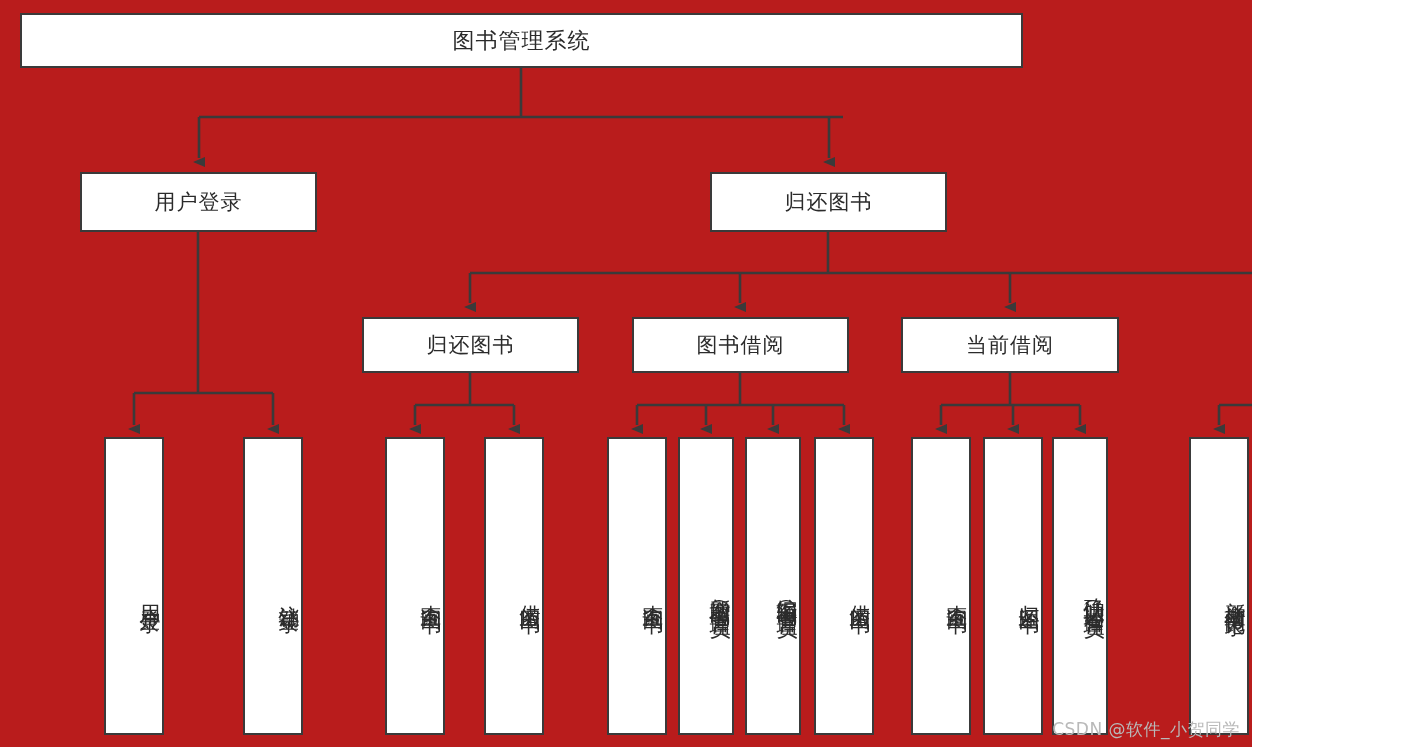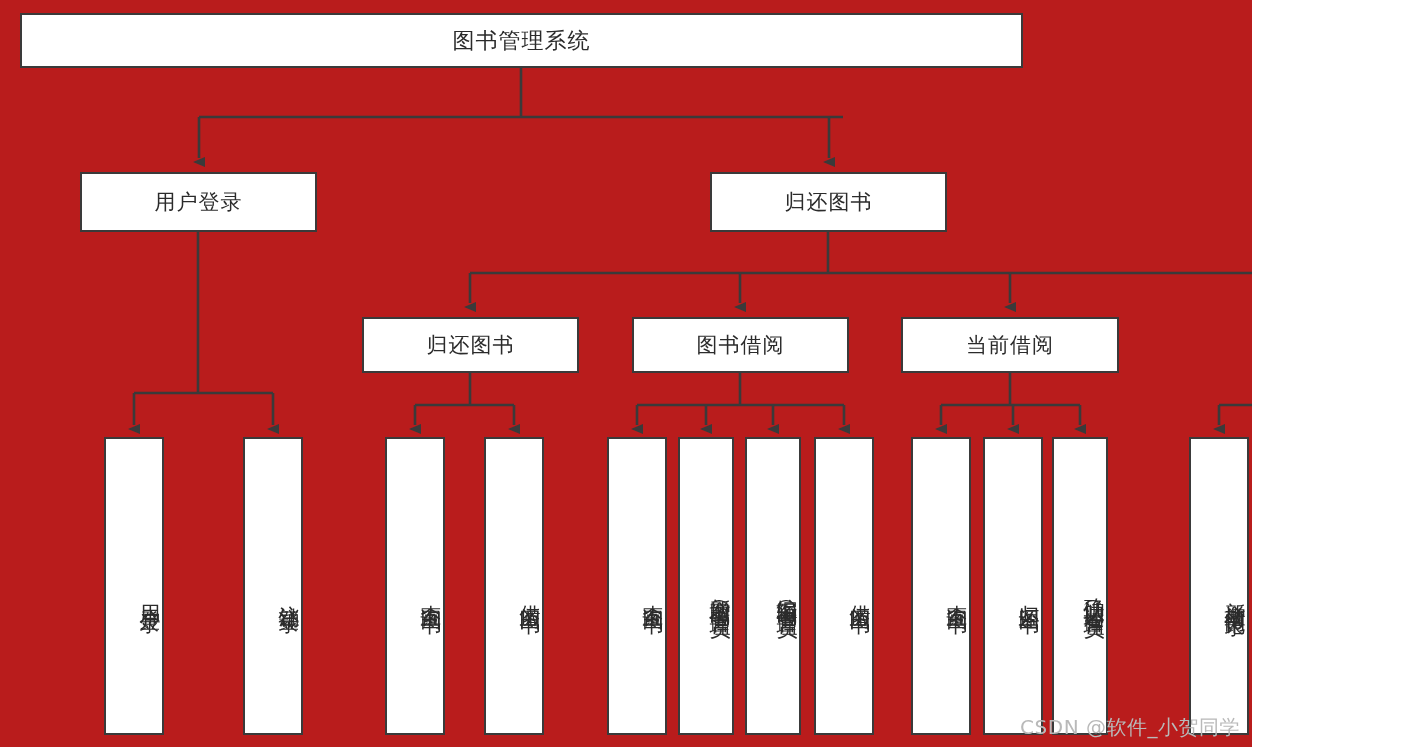--- a/index.html
+++ b/index.html
@@ -51,21 +51,21 @@
   }
   .v-node span{
     writing-mode:vertical-rl;
     text-orientation:upright;
     display:block;
   }
   #watermark{
     position:absolute;
     right:12px;
     bottom:6px;
-    font-size:20px;
+    font-size:17px;
     color:#b9b9b9;
     letter-spacing:0.5px;
     white-space:nowrap;
     pointer-events:none;
   }
 </style>
 </head>
 <body>
 
 <div id="stage">

